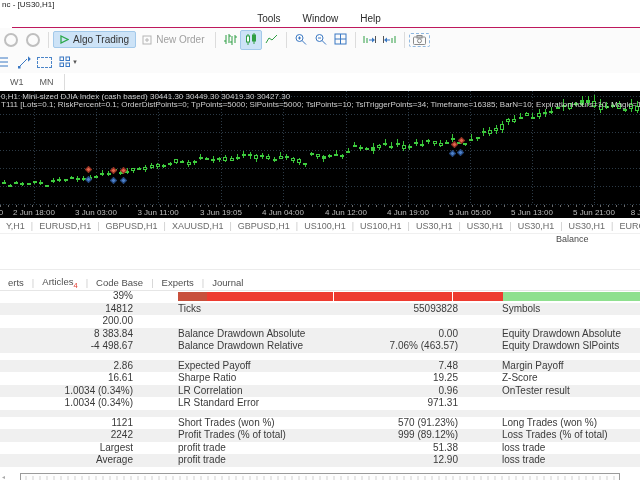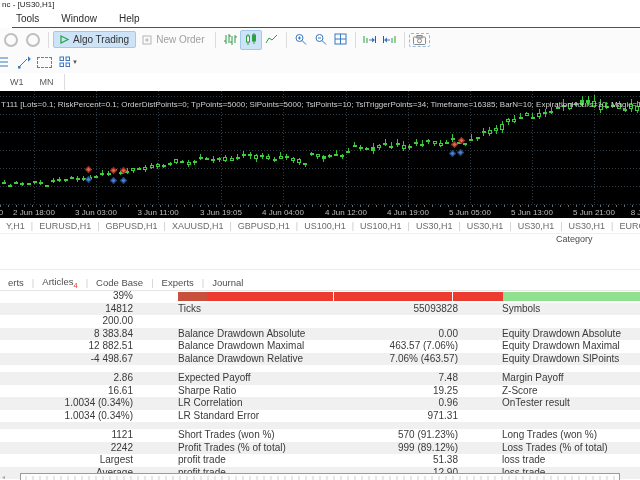--- a/index.html
+++ b/index.html
@@ -3,21 +3,21 @@
 <meta charset="utf-8">
 <style>
   html,body{margin:0;padding:0;}
   .app{position:relative;width:640px;height:480px;background:#ffffff;overflow:hidden;
        font-family:"Liberation Sans",sans-serif;color:#333;}
   .abs{position:absolute;}
 
   
   .titlebar{top:0;left:0;right:0;height:10px;font-size:8px;line-height:10px;color:#1a1a1a;padding-left:2px;background:#fff;}
   .menubar{top:10px;left:12px;right:0;height:17px;background:#fff;display:flex;align-items:center;
-           font-size:10px;color:#2b2b2b;border-bottom:5px solid #be185d;}
+           font-size:10px;color:#2b2b2b;border-bottom:5px solid #be185d;justify-content:center;}
   .menu-item{padding:0 10px 0 4px;margin-right:8px;cursor:default;}
 
   
   .toolbar1{top:28px;left:0;right:0;height:23px;background:#fbfbfb;display:flex;align-items:center;border-bottom:1px solid #ececec;}
   .toolbar2{top:51px;left:0;right:0;height:22px;background:#fbfbfb;display:flex;align-items:center;border-bottom:1px solid #ececec;}
   .tfbar{top:73px;left:0;right:0;height:18px;background:#fff;display:flex;align-items:center;border-bottom:1px solid #e6e6e6;}
   .sep{width:1px;height:16px;background:#dcdcdc;margin:0 4px;}
   .tbtn{display:flex;align-items:center;gap:4px;padding:2px 6px;border-radius:2px;font-size:10px;}
   .tbtn.active{background:#cde3f7;border:1px solid #a3c9ea;}
   .tbtn.disabled{color:#a0a0a0;}
@@ -209,20 +209,21 @@
     </span>
   </div>
 
   <div class="abs tfbar" id="tfbar">
       <span class="tf-btn">W1</span>
       <span class="tf-btn">MN</span>
       <span class="sep"></span>
     </div>
 
   <div class="abs chart" id="chart">
+    <div class="hline" style="top:1px">0,H1: Mini-sized DJIA Index (cash based)  30441.30 30449.30 30419.30 30427.30</div>
     <div class="hline" style="top:9px">T111 [Lots=0.1; RiskPercent=0.1; OrderDistPoints=0; TpPoints=5000; SlPoints=5000; TslPoints=10; TslTriggerPoints=34; Timeframe=16385; BarN=10; ExpirationHours=10; Magic=111]</div>
   <div class="grid-v" style="left: 34px;"></div>
       <div class="grid-v" style="left: 96px;"></div>
       <div class="grid-v" style="left: 158px;"></div>
       <div class="grid-v" style="left: 221px;"></div>
       <div class="grid-v" style="left: 283px;"></div>
       <div class="grid-v" style="left: 346px;"></div>
       <div class="grid-v" style="left: 408px;"></div>
       <div class="grid-v" style="left: 470px;"></div>
       <div class="grid-v" style="left: 532px;"></div>
@@ -488,21 +489,21 @@
       <span class="ctab">US30,H1</span>
       <span class="ctab-sep">|</span>
       <span class="ctab">US30,H1</span>
       <span class="ctab-sep">|</span>
       <span class="ctab">US30,H1</span>
       <span class="ctab-sep">|</span>
       <span class="ctab">US30,H1</span>
       <span class="ctab-sep">|</span>
       <span class="ctab">EURCAD,H1</span>
     </div>
-  <div class="abs category">Category</div>
+  <div class="abs category">Balance</div>
 
   <div class="abs tb-line"></div>
   <div class="abs toolboxtabs" id="toolboxtabs">
       <span class="ttab">erts</span>
       <span class="ttab-sep">|</span>
       <span class="ttab">Articles<span class="badge">4</span></span>
       <span class="ttab-sep">|</span>
       <span class="ttab">Code Base</span>
       <span class="ttab-sep">|</span>
       <span class="ttab">Experts</span>
@@ -541,28 +542,20 @@
         <div class="c-l"></div>
       </div>
       <div class="trow shade">
         <div class="c-r">8 383.84</div>
         <div></div>
         <div class="c-l">Balance Drawdown Absolute</div>
         <div class="c-r">0.00</div>
         <div></div>
         <div class="c-l">Equity Drawdown Absolute</div>
       </div>
-      <div class="trow">
-        <div class="c-r">12 882.51</div>
-        <div></div>
-        <div class="c-l">Balance Drawdown Maximal</div>
-        <div class="c-r">463.57 (7.06%)</div>
-        <div></div>
-        <div class="c-l">Equity Drawdown Maximal</div>
-      </div>
       <div class="trow shade">
         <div class="c-r">-4 498.67</div>
         <div></div>
         <div class="c-l">Balance Drawdown Relative</div>
         <div class="c-r">7.06% (463.57)</div>
         <div></div>
         <div class="c-l">Equity Drawdown SlPoints</div>
       </div>
       <div class="trow spacer"></div>
       <div class="trow shade">

